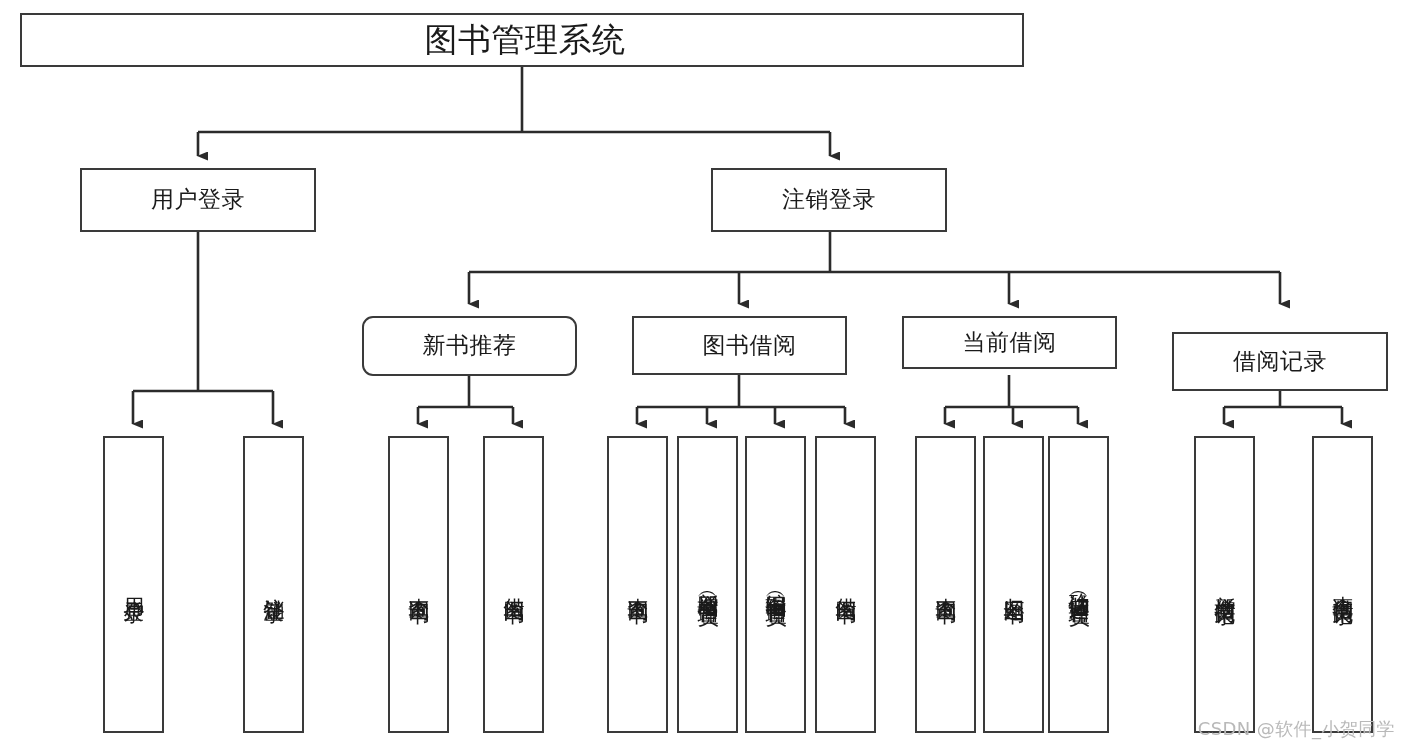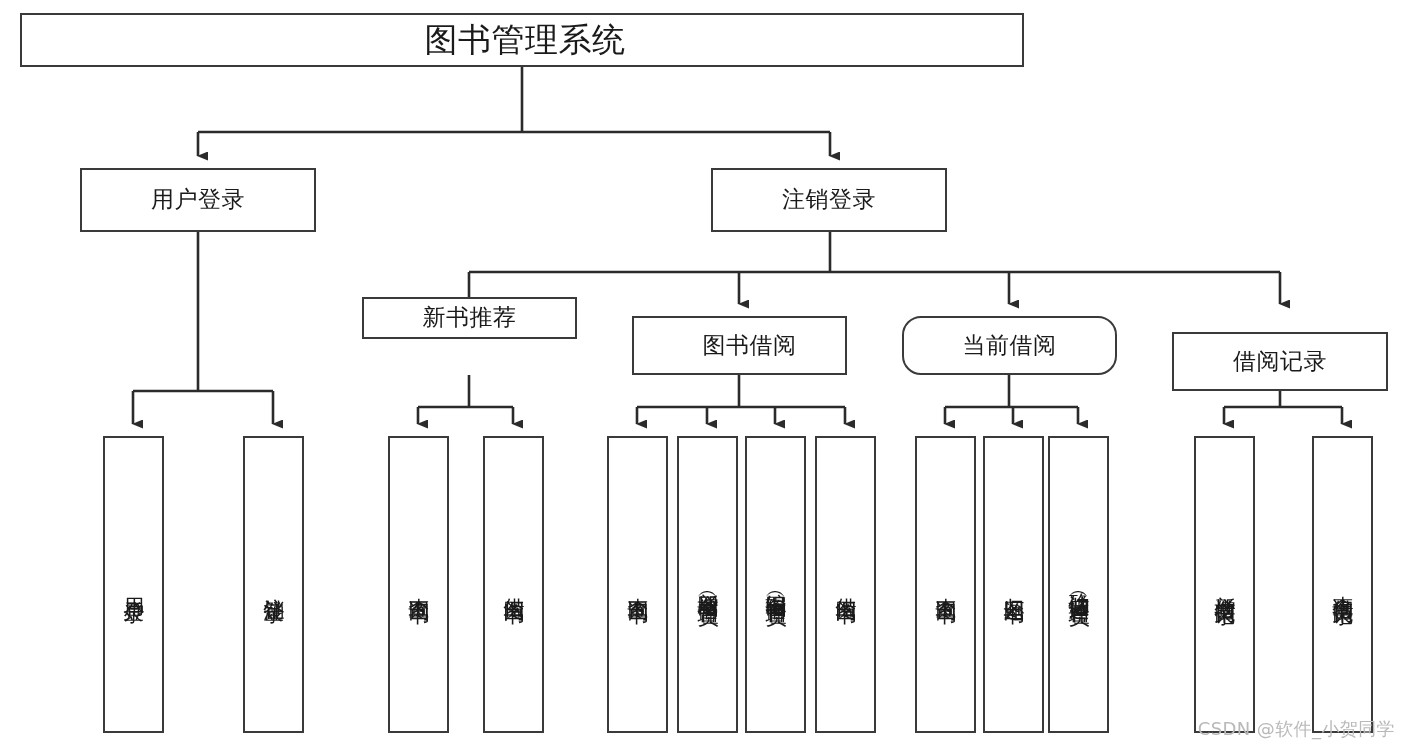--- a/index.html
+++ b/index.html
@@ -127,27 +127,27 @@
     <span class="node-label-h">图书管理系统</span>
   </div>
 
   <div class="node-box" style="left:80px; top:168px; width:236px; height:64px;">
     <span class="node-label-h">用户登录</span>
   </div>
   <div class="node-box" style="left:711px; top:168px; width:236px; height:64px;">
     <span class="node-label-h">注销登录</span>
   </div>
 
-  <div class="node-box" style="left:362px; top:297px; width:215px; height:42px;">
+  <div class="node-box" style="left:362px; top:316px; width:215px; height:60px;border-radius:11px;">
     <span class="node-label-h">新书推荐</span>
   </div>
   <div class="node-box" style="left:632px; top:316px; width:215px; height:59px;padding-left:20px;">
     <span class="node-label-h">图书借阅</span>
   </div>
-  <div class="node-box" style="left:902px; top:316px; width:215px; height:59px;border-radius:19px;">
+  <div class="node-box" style="left:902px; top:316px; width:215px; height:53px;">
     <span class="node-label-h">当前借阅</span>
   </div>
   <div class="node-box" style="left:1172px; top:332px; width:216px; height:59px;">
     <span class="node-label-h">借阅记录</span>
   </div>
 
   <div class="node-box" style="left:103px; top:436px; width:61px; height:297px;">
     <span class="node-label-v">用户登录</span>
   </div>
   <div class="node-box" style="left:243px; top:436px; width:61px; height:297px;">

